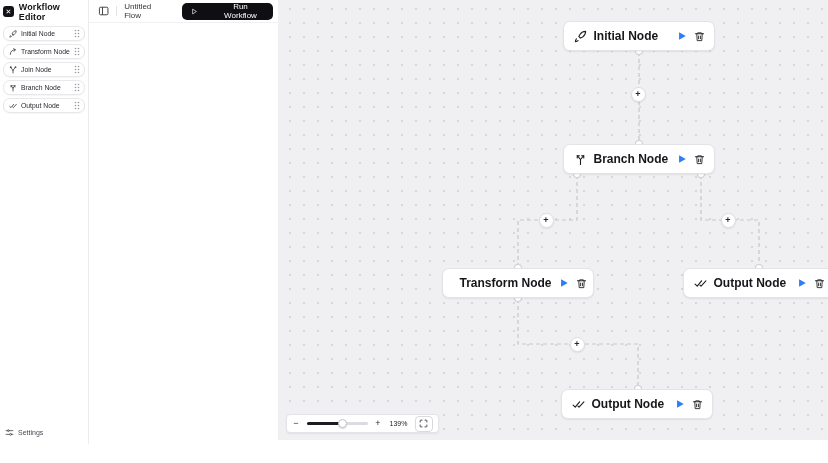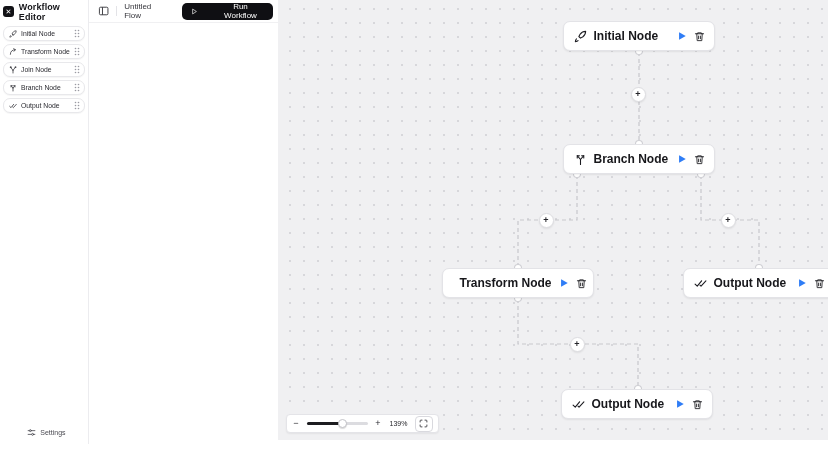--- a/index.html
+++ b/index.html
@@ -2,21 +2,21 @@
 <html><head>
 <meta charset="utf-8">
 <style>
   * { margin:0; padding:0; box-sizing:border-box; }
   html,body { width:828px; height:463px; overflow:hidden;
     font-family:"Liberation Sans", sans-serif; background:#fff; }
   .root { display:flex; width:828px; height:463px; }
 
   
   .sidebar { width:108px; height:444px; background:#fff; border-right:1px solid #ececef;
-    display:flex; flex-direction:column; position:relative; z-index:5;align-items:center; }
+    display:flex; flex-direction:column; position:relative; z-index:5; }
   .brand { display:flex; align-items:center; gap:5px; padding:5px 0 4px 3px; height:22px; }
   .logo { width:11px; height:11px; background:#121216; border-radius:3px; color:#fff;
     display:flex; align-items:center; justify-content:center; font-size:7px; line-height:1; }
   .brand-title { font-size:9px; font-weight:bold; color:#16161a; letter-spacing:.1px; }
   .palette { display:flex; flex-direction:column; gap:3px; padding:4px 3px 0 3px; }
   .pal-item { display:flex; align-items:center; gap:4px; height:15px; background:#fff;
     border:1px solid #e8e8eb; border-radius:7px; padding:0 4px 0 5px;
     box-shadow:0 1px 1px rgba(0,0,0,.04); cursor:grab; }
   .pal-item svg { flex:0 0 auto; }
   .pal-label { font-size:6.8px; color:#2a2a30; white-space:nowrap; flex:1; }

